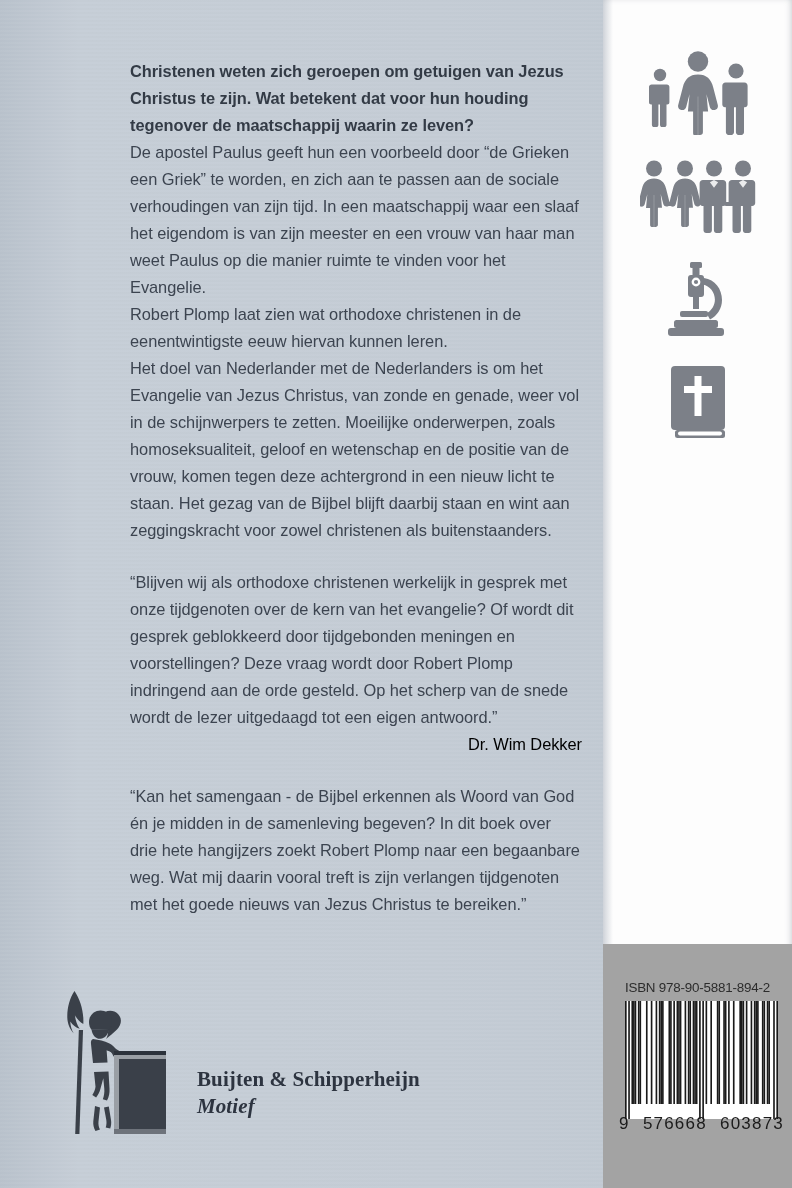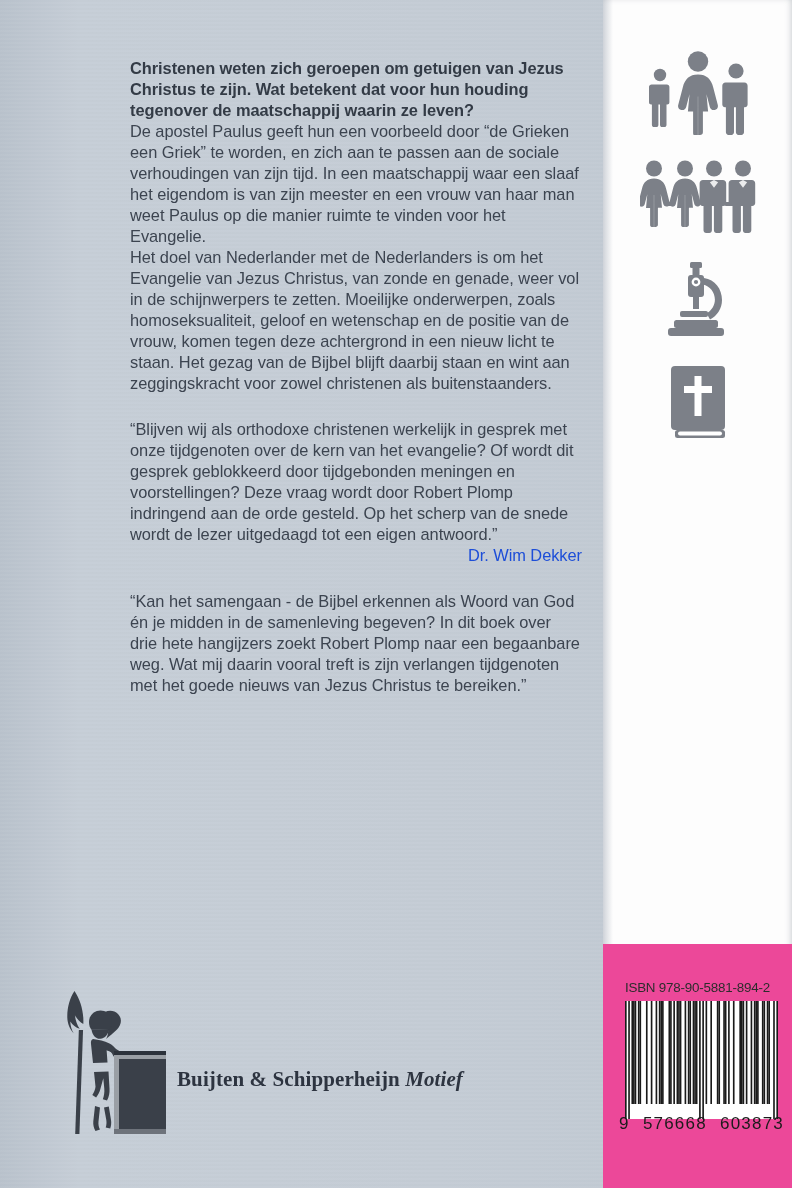--- a/index.html
+++ b/index.html
@@ -69,72 +69,72 @@
   .icon-bible    { height: 104px; }
 
   
   .blurb {
     position: absolute;
     left: 130px;
     top: 58px;
     width: 452px;
     color: #3c4450;
     font-size: 16.4px;
-    line-height: 21px;
+    line-height: 27px;
     letter-spacing: -0.05px;
   }
   .blurb p { margin: 0; }
   .lead {
     font-weight: bold;
     color: #333b46;
   }
   .ital { }
   .gap { height: 25px; }
   .attrib {
     text-align: right;
-    color: #1d4ed8;
+    color: #000000;
   }
   .quote-block { }
 
   
   .publisher {
     position: absolute;
     left: 50px;
     top: 988px;
     width: 420px;
     height: 150px;
   }
   .pub-logo {
     position: absolute;
     left: 0;
     top: 0;
   }
   .pub-lines {
     position: absolute;
-    left: 127px;
+    left: 147px;
     top: 78px;
     color: #2d3440;
     font-family: "Liberation Serif", serif;
     font-size: 21px;
     font-weight: bold;
     line-height: 27px;
     letter-spacing: 0.1px;
   }
   .pub-motief {
     font-style: italic;
   }
 
   
   .barcode-area {
     position: absolute;
     left: 603px;
     top: 944px;
     width: 189px;
     height: 244px;
-    background: #ec4899;
+    background: #a3a3a3;
   }
   .isbn-text {
     position: absolute;
     left: 0;
     top: 36px;
     width: 189px;
     text-align: center;
     font-size: 13.4px;
     color: #2c2c2c;
     letter-spacing: -0.2px;
@@ -238,20 +238,21 @@
           </g>
         </svg>
       </div>
 
     </div>
   </div>
 
   <div class="blurb">
     <p class="lead">Christenen weten zich geroepen om getuigen van Jezus Christus te zijn. Wat betekent dat voor hun houding tegenover de maatschappij waarin ze leven?</p>
     <p>De apostel Paulus geeft hun een voorbeeld door “de Grieken een Griek” te worden, en zich aan te passen aan de sociale verhoudingen van zijn tijd. In een maatschappij waar een slaaf het eigendom is van zijn meester en een vrouw van haar man weet Paulus op die manier ruimte te vinden voor het Evangelie.</p>
+    <p>Robert Plomp laat zien wat orthodoxe christenen in de eenentwintigste eeuw hiervan kunnen leren.</p>
     <p><span>Het doel van </span><span class="ital">Nederlander met de Nederlanders</span><span> is om het Evangelie van Jezus Christus, van zonde en genade, weer vol in de schijnwerpers te zetten. Moeilijke onderwerpen, zoals homoseksualiteit, geloof en wetenschap en de positie van de vrouw, komen tegen deze achtergrond in een nieuw licht te staan. Het gezag van de Bijbel blijft daarbij staan en wint aan zeggingskracht voor zowel christenen als buitenstaanders.</span></p>
 
     <div class="gap"></div>
 
     <div class="quote-block">
       <p>“Blijven wij als orthodoxe christenen werkelijk in gesprek met onze tijdgenoten over de kern van het evangelie? Of wordt dit gesprek geblokkeerd door tijdgebonden meningen en voorstellingen? Deze vraag wordt door Robert Plomp indringend aan de orde gesteld. Op het scherp van de snede wordt de lezer uitgedaagd tot een eigen antwoord.”</p>
       <p class="attrib">Dr. Wim Dekker</p>
     </div>
 
     <div class="gap"></div>

